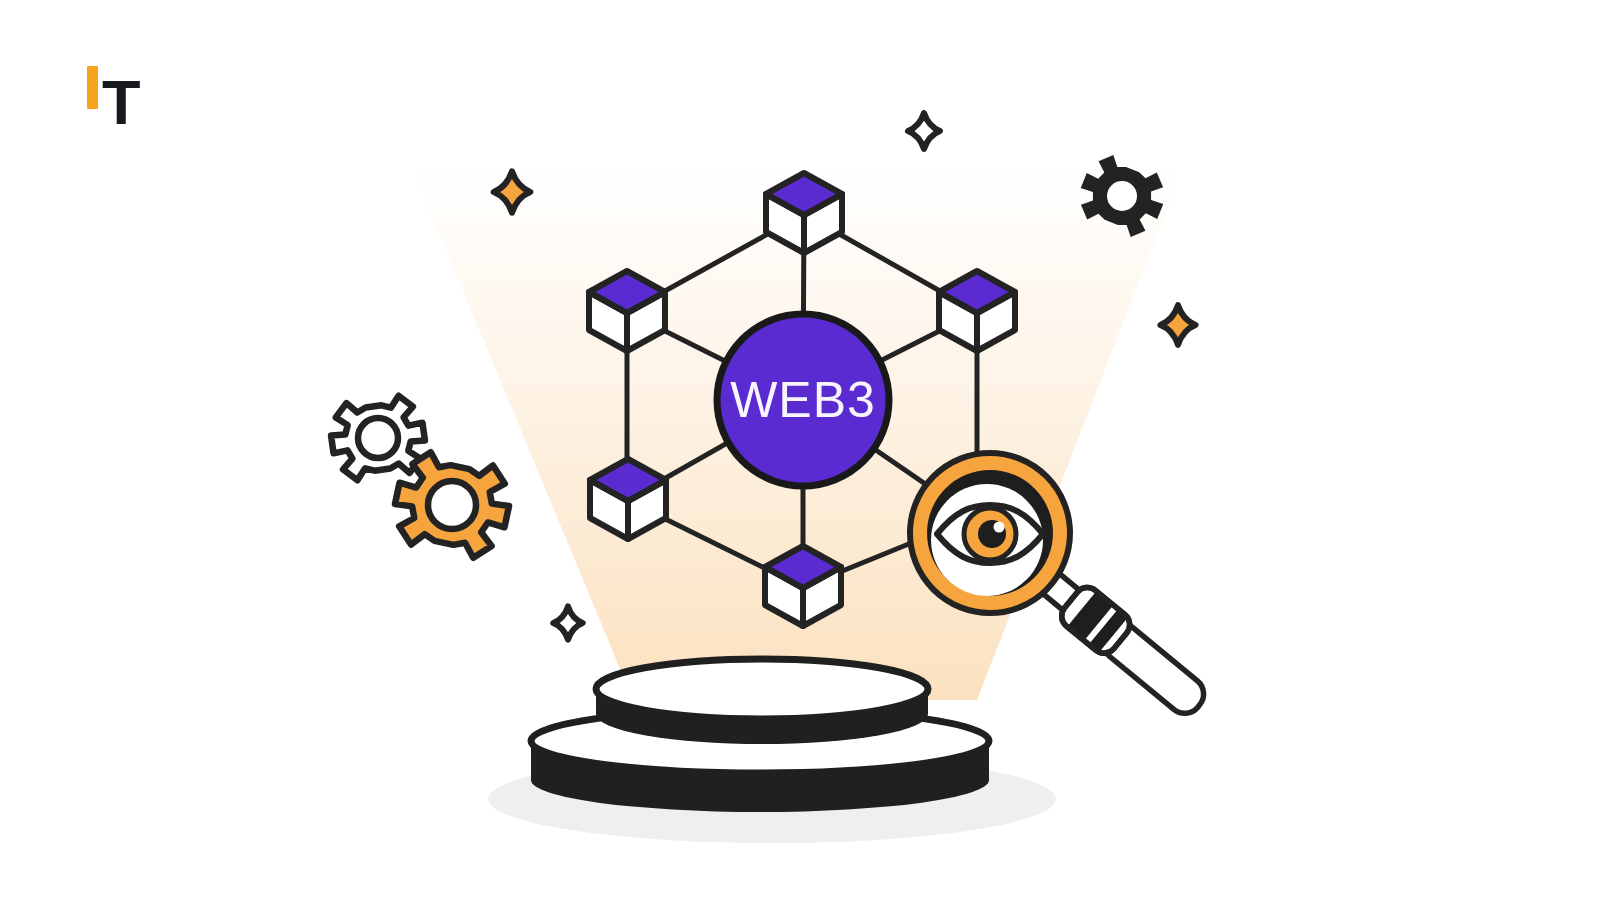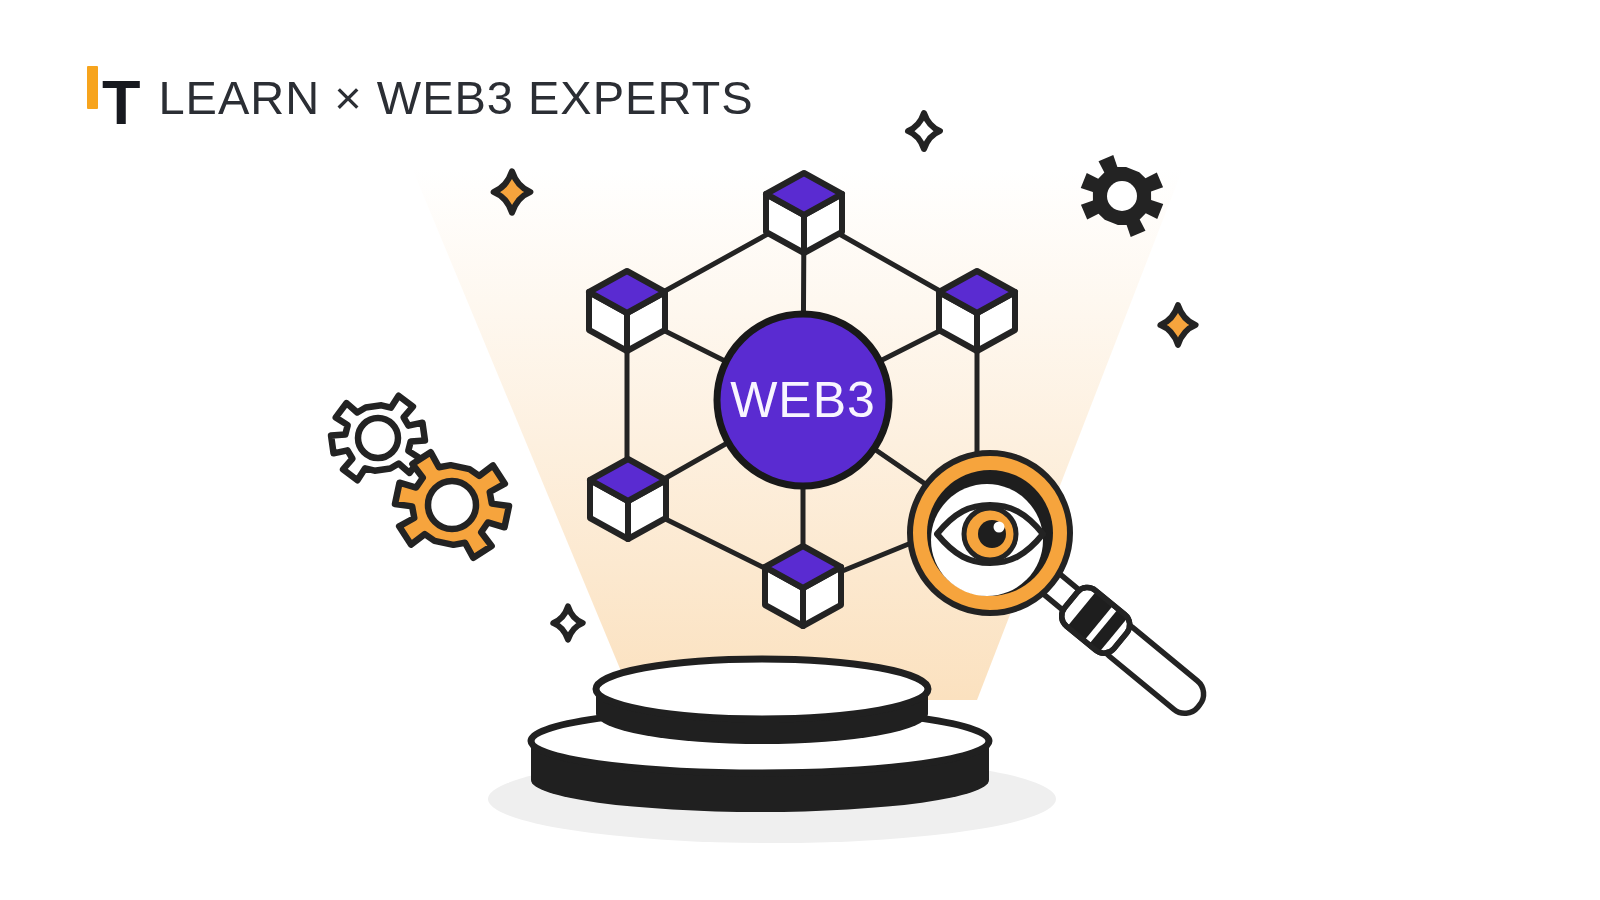--- a/index.html
+++ b/index.html
@@ -26,21 +26,20 @@
   svg text{font-family:"Liberation Sans", sans-serif;}
 </style>
 </head>
 <body>
 
 <div class="header">
   <div class="logo">
     <span class="ibar"></span>
     <span class="word">T</span>
   </div>
-  <div class="tagline">LEARN × WEB3 EXPERTS</div>
 </div>
 
 <svg class="stage" viewBox="0 0 1600 900">
   <defs>
     <linearGradient id="beamGrad" gradientUnits="userSpaceOnUse" x1="0" y1="168" x2="0" y2="700">
       <stop offset="0" stop-color="#FBE1BF" stop-opacity="0"></stop>
       <stop offset="0.4" stop-color="#FBE1BF" stop-opacity="0.38"></stop>
       <stop offset="1" stop-color="#FBE1BF" stop-opacity="1"></stop>
     </linearGradient>
 

